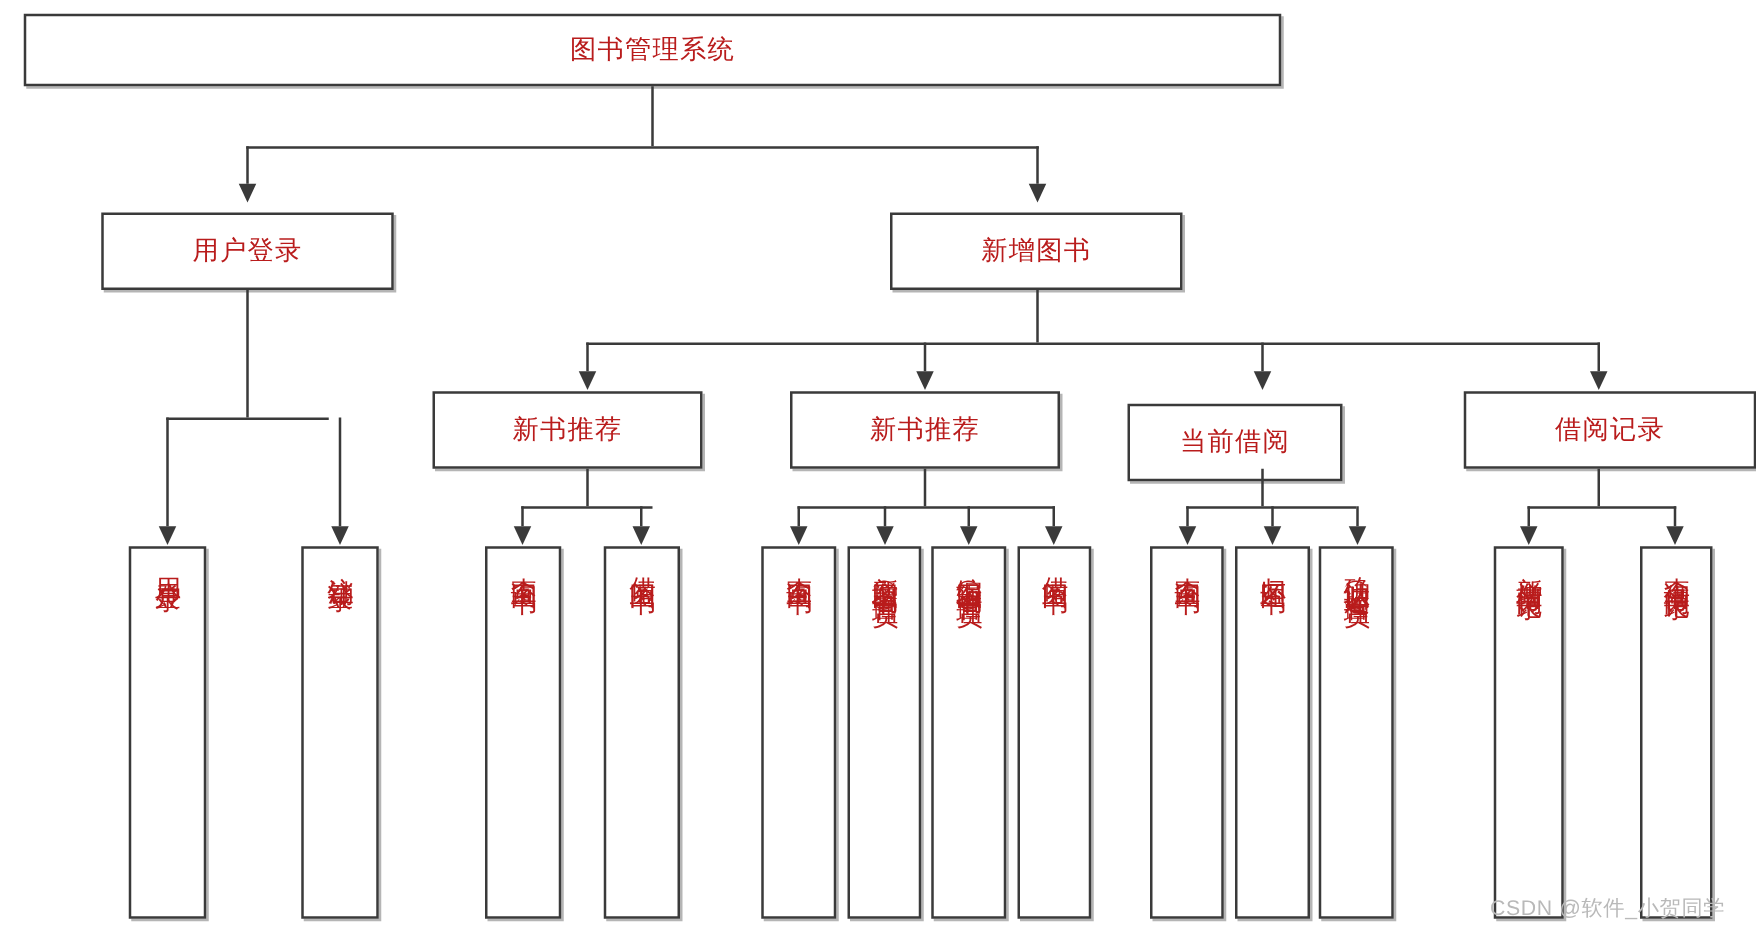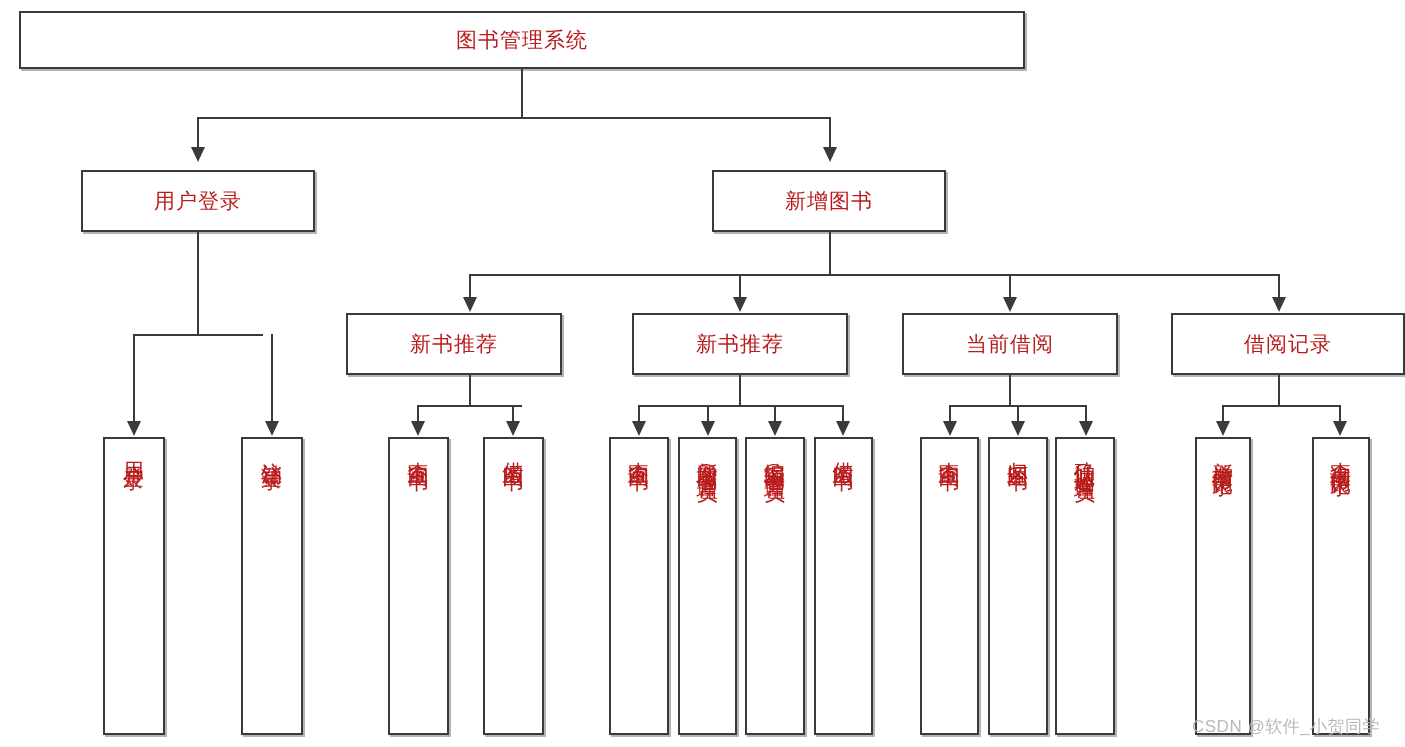--- a/index.html
+++ b/index.html
@@ -123,21 +123,21 @@
 
   <div class="vline" style="left:1278px; top:274px; width:2px; height:23px;"></div>
   <div class="arrow" style="left:1272px; top:297px;"></div>
 
   <div class="node" id="node-new-book-recommend" style="left:346px; top:313px; width:216px; height:62px;">
     <span class="label">新书推荐</span>
   </div>
   <div class="node" id="node-book-borrow" style="left:632px; top:313px; width:216px; height:62px;">
     <span class="label">新书推荐</span>
   </div>
-  <div class="node" id="node-current-borrow" style="left:902px; top:313px; width:216px; height:62px;">
+  <div class="node" id="node-current-borrow" style="left:902px; top:323px; width:172px; height:62px;">
     <span class="label">当前借阅</span>
   </div>
   <div class="node" id="node-borrow-record" style="left:1171px; top:313px; width:234px; height:62px;">
     <span class="label">借阅记录</span>
   </div>
 
   <div class="vline" style="left:469px; top:375px; width:2px; height:30px;"></div>
   <div class="hline" style="left:417px; top:405px; width:105px; height:2px;"></div>
   <div class="vline" style="left:417px; top:405px; width:2px; height:16px;"></div>
   <div class="arrow" style="left:411px; top:421px;"></div>

